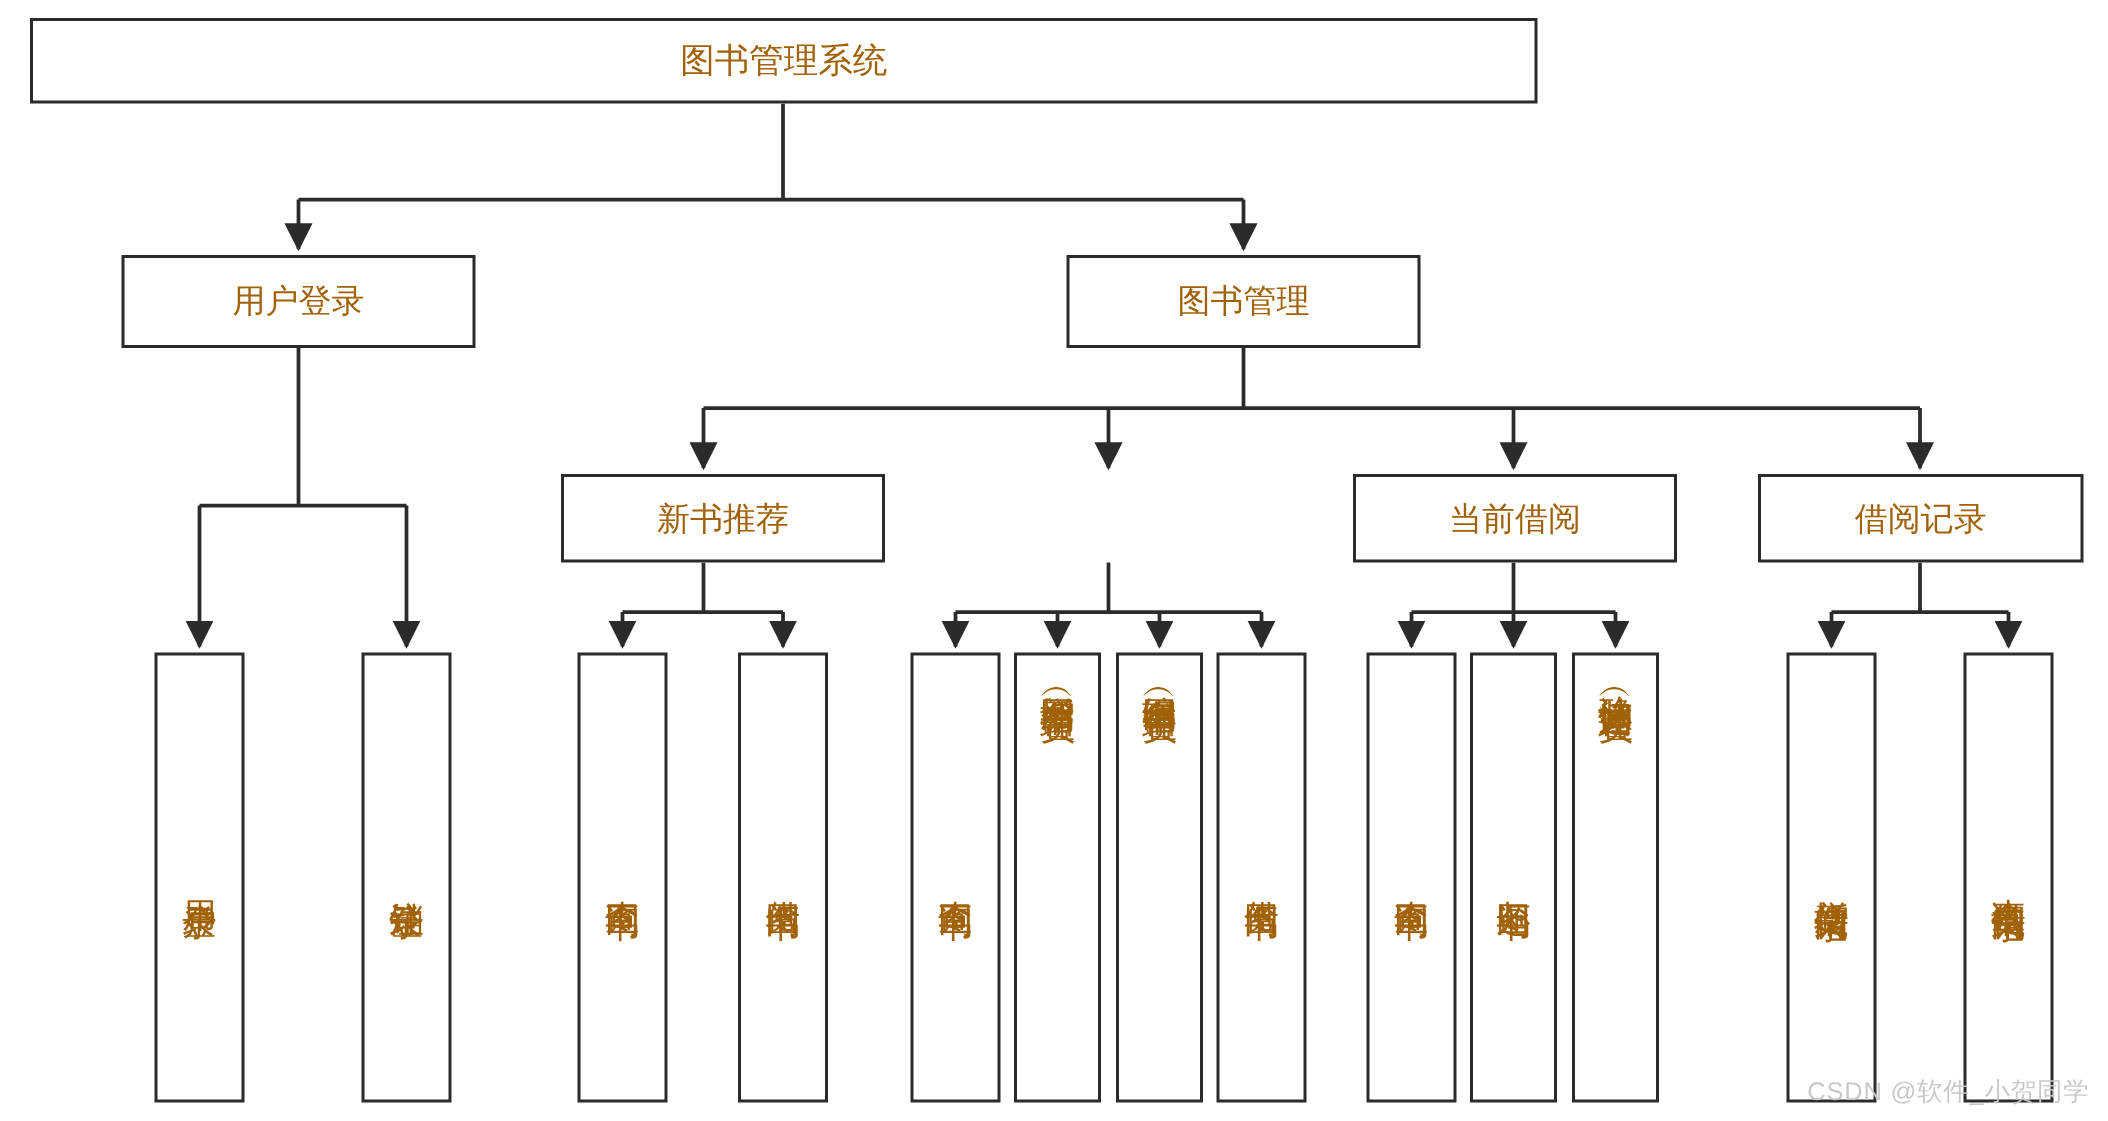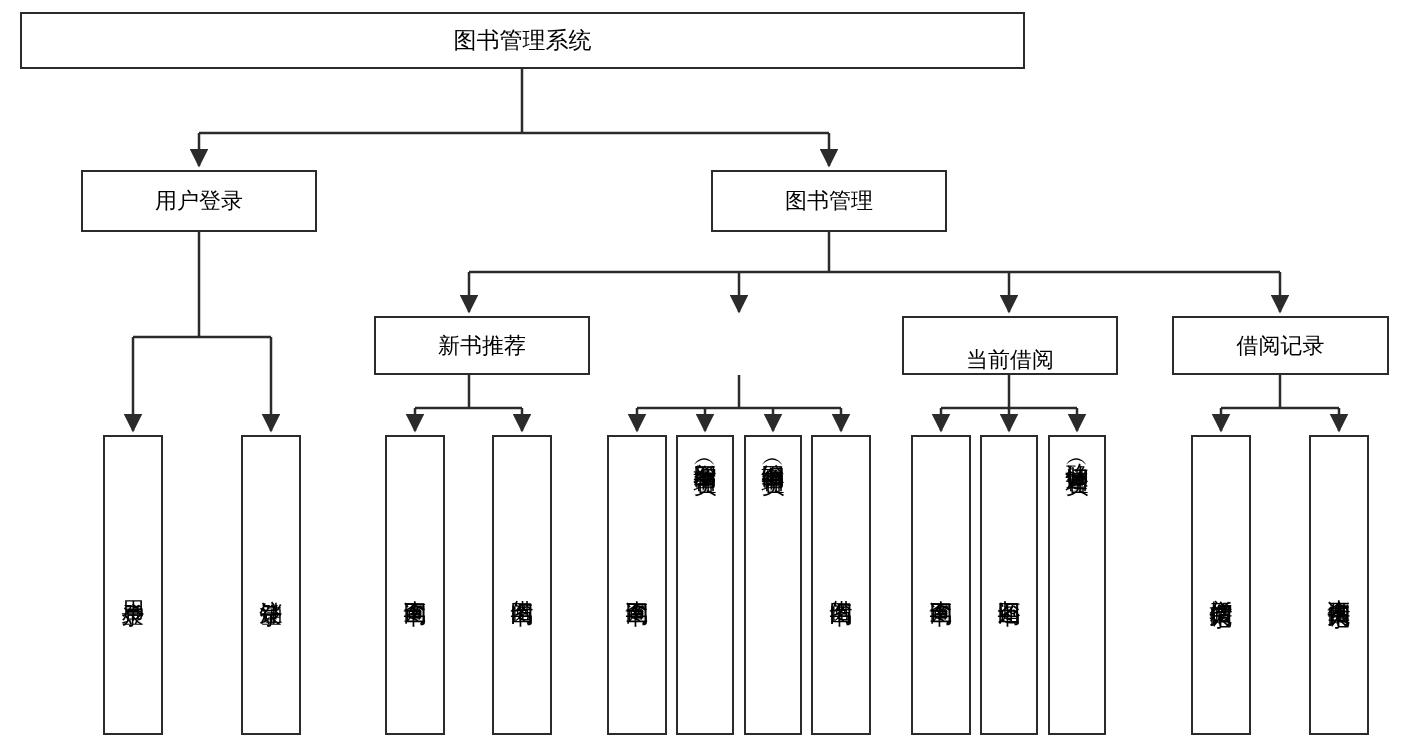--- a/index.html
+++ b/index.html
@@ -25,21 +25,21 @@
     height: 747px;
   }
   .node {
     position: absolute;
     box-sizing: border-box;
     background: #ffffff;
     border: 2.5px solid #2b2b2b;
     display: flex;
     align-items: center;
     justify-content: center;
-    color: #000000;
+    color: #a16207;
   }
   .node .label {
     display: block;
     text-align: center;
     line-height: 1.18;
     white-space: nowrap;
   }
   
   .node.h .label {
     font-size: 22px;
@@ -139,21 +139,21 @@
   <div class="node h" style="left:81px; top:170px; width:236px; height:62px;">
     <span class="label">用户登录</span>
   </div>
   <div class="node h" style="left:711px; top:170px; width:236px; height:62px;">
     <span class="label">图书管理</span>
   </div>
 
   <div class="node h" style="left:374px; top:316px; width:216px; height:59px;">
     <span class="label">新书推荐</span>
   </div>
-  <div class="node h" style="left:902px; top:316px; width:216px; height:59px;align-items:flex-end;">
+  <div class="node h" style="left:902px; top:316px; width:216px; height:59px;">
     <span class="label">当前借阅</span>
   </div>
   <div class="node h" style="left:1172px; top:316px; width:217px; height:59px;">
     <span class="label">借阅记录</span>
   </div>
 
   <div class="node v short" style="left:103px; top:435px; width:60px; height:300px;">
     <span class="label">用户登录</span>
   </div>
   <div class="node v short" style="left:241px; top:435px; width:60px; height:300px;">
@@ -190,14 +190,15 @@
     <span class="label">确认归还（管理员）</span>
   </div>
 
   <div class="node v short" style="left:1191px; top:435px; width:60px; height:300px;">
     <span class="label">新增借阅记录</span>
   </div>
   <div class="node v short" style="left:1309px; top:435px; width:60px; height:300px;">
     <span class="label">查询借阅记录</span>
   </div>
 
+  <div id="watermark">CSDN @软件_小贺同学</div>
 
 </div>
 
 </body></html>

